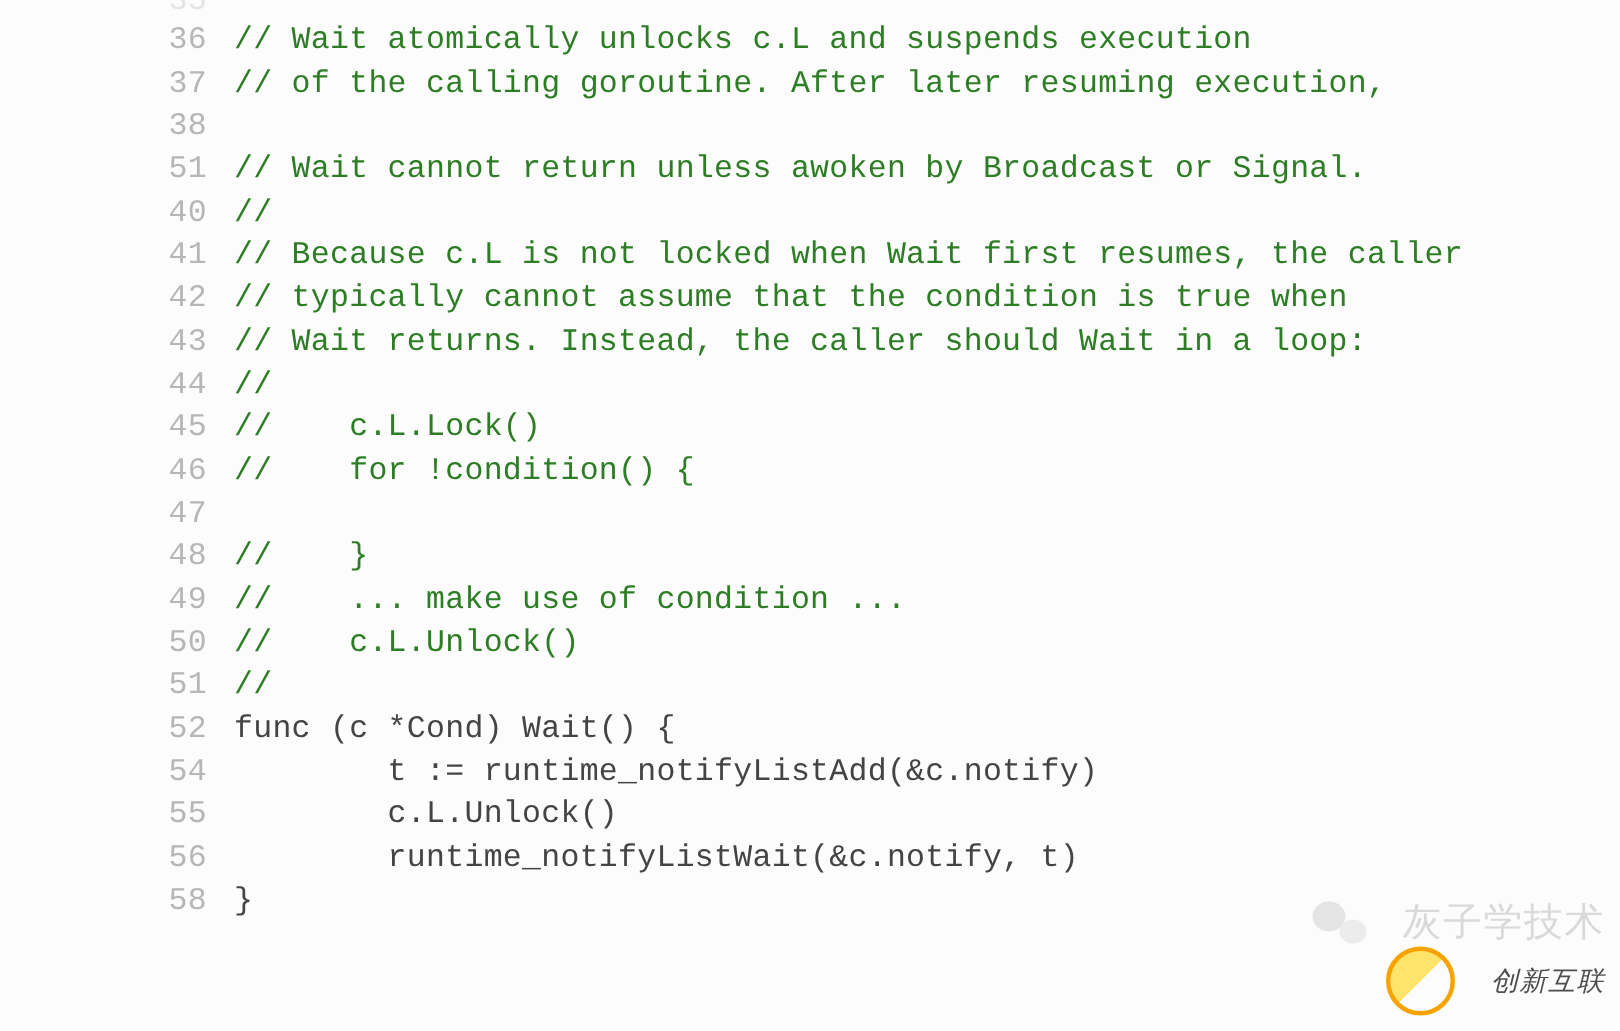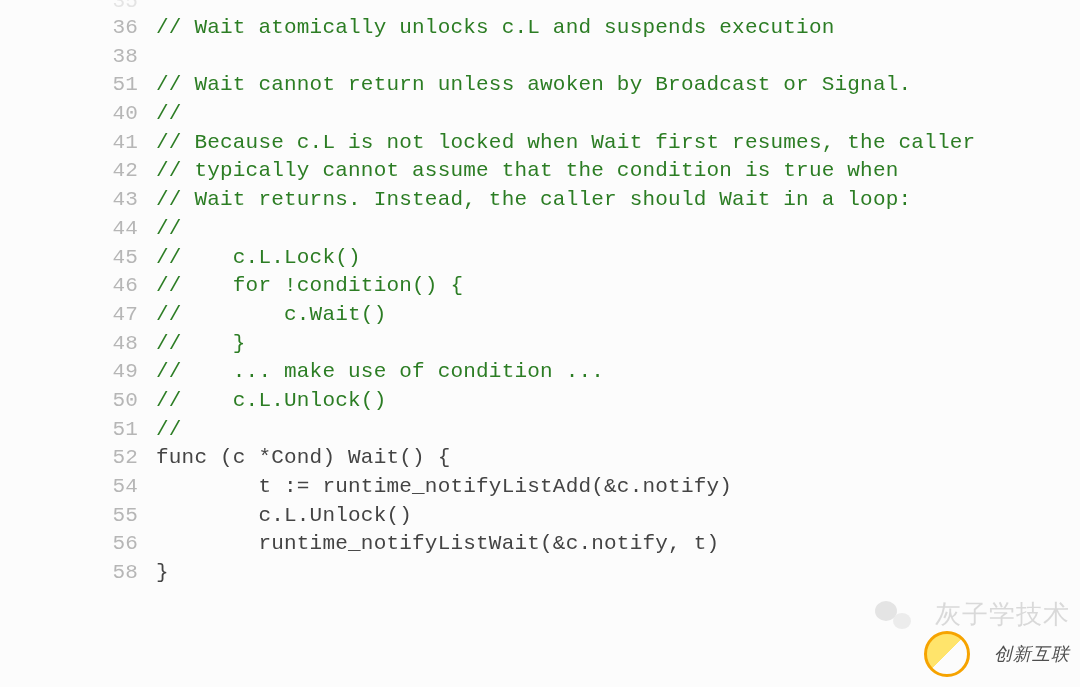--- a/index.html
+++ b/index.html
@@ -82,30 +82,31 @@
     position: relative;
     margin-right: 2px;
   }
 </style>
 </head>
 <body>
 
 <div class="editor" id="editor">
     <div class="line" style="height: 12px; line-height: 0px;"><span class="gutter" style="color: rgb(228, 228, 228);">35</span><span class="code"><span class="cm"></span></span></div>
     <div class="line"><span class="gutter">36</span><span class="code"><span class="cm">// Wait atomically unlocks c.L and suspends execution</span></span></div>
+    <div class="line"><span class="gutter">37</span><span class="code"><span class="cm">// of the calling goroutine. After later resuming execution,</span></span></div>
     <div class="line"><span class="gutter">38</span></div>
     <div class="line"><span class="gutter">51</span><span class="code"><span class="cm">// Wait cannot return unless awoken by Broadcast or Signal.</span></span></div>
     <div class="line"><span class="gutter">40</span><span class="code"><span class="cm">//</span></span></div>
     <div class="line"><span class="gutter">41</span><span class="code"><span class="cm">// Because c.L is not locked when Wait first resumes, the caller</span></span></div>
     <div class="line"><span class="gutter">42</span><span class="code"><span class="cm">// typically cannot assume that the condition is true when</span></span></div>
     <div class="line"><span class="gutter">43</span><span class="code"><span class="cm">// Wait returns. Instead, the caller should Wait in a loop:</span></span></div>
     <div class="line"><span class="gutter">44</span><span class="code"><span class="cm">//</span></span></div>
     <div class="line"><span class="gutter">45</span><span class="code"><span class="cm">//    c.L.Lock()</span></span></div>
     <div class="line"><span class="gutter">46</span><span class="code"><span class="cm">//    for !condition() {</span></span></div>
-    <div class="line"><span class="gutter">47</span><span class="code"><span class="cm">//        c.Wait()</span></span></div>
+    <div class="line"><span class="gutter">47</span></div>
     <div class="line"><span class="gutter">48</span><span class="code"><span class="cm">//    }</span></span></div>
     <div class="line"><span class="gutter">49</span><span class="code"><span class="cm">//    ... make use of condition ...</span></span></div>
     <div class="line"><span class="gutter">50</span><span class="code"><span class="cm">//    c.L.Unlock()</span></span></div>
     <div class="line"><span class="gutter">51</span><span class="code"><span class="cm">//</span></span></div>
     <div class="line"><span class="gutter">52</span><span class="code"><span class="kw">func (c *Cond) Wait() {</span></span></div>
     <div class="line"><span class="gutter">54</span><span class="code"><span class="kw">        t := runtime_notifyListAdd(&amp;c.notify)</span></span></div>
     <div class="line"><span class="gutter">55</span><span class="code"><span class="kw">        c.L.Unlock()</span></span></div>
     <div class="line"><span class="gutter">56</span><span class="code"><span class="kw">        runtime_notifyListWait(&amp;c.notify, t)</span></span></div>
     <div class="line"><span class="gutter">58</span><span class="code"><span class="kw">}</span></span></div>
   </div>

